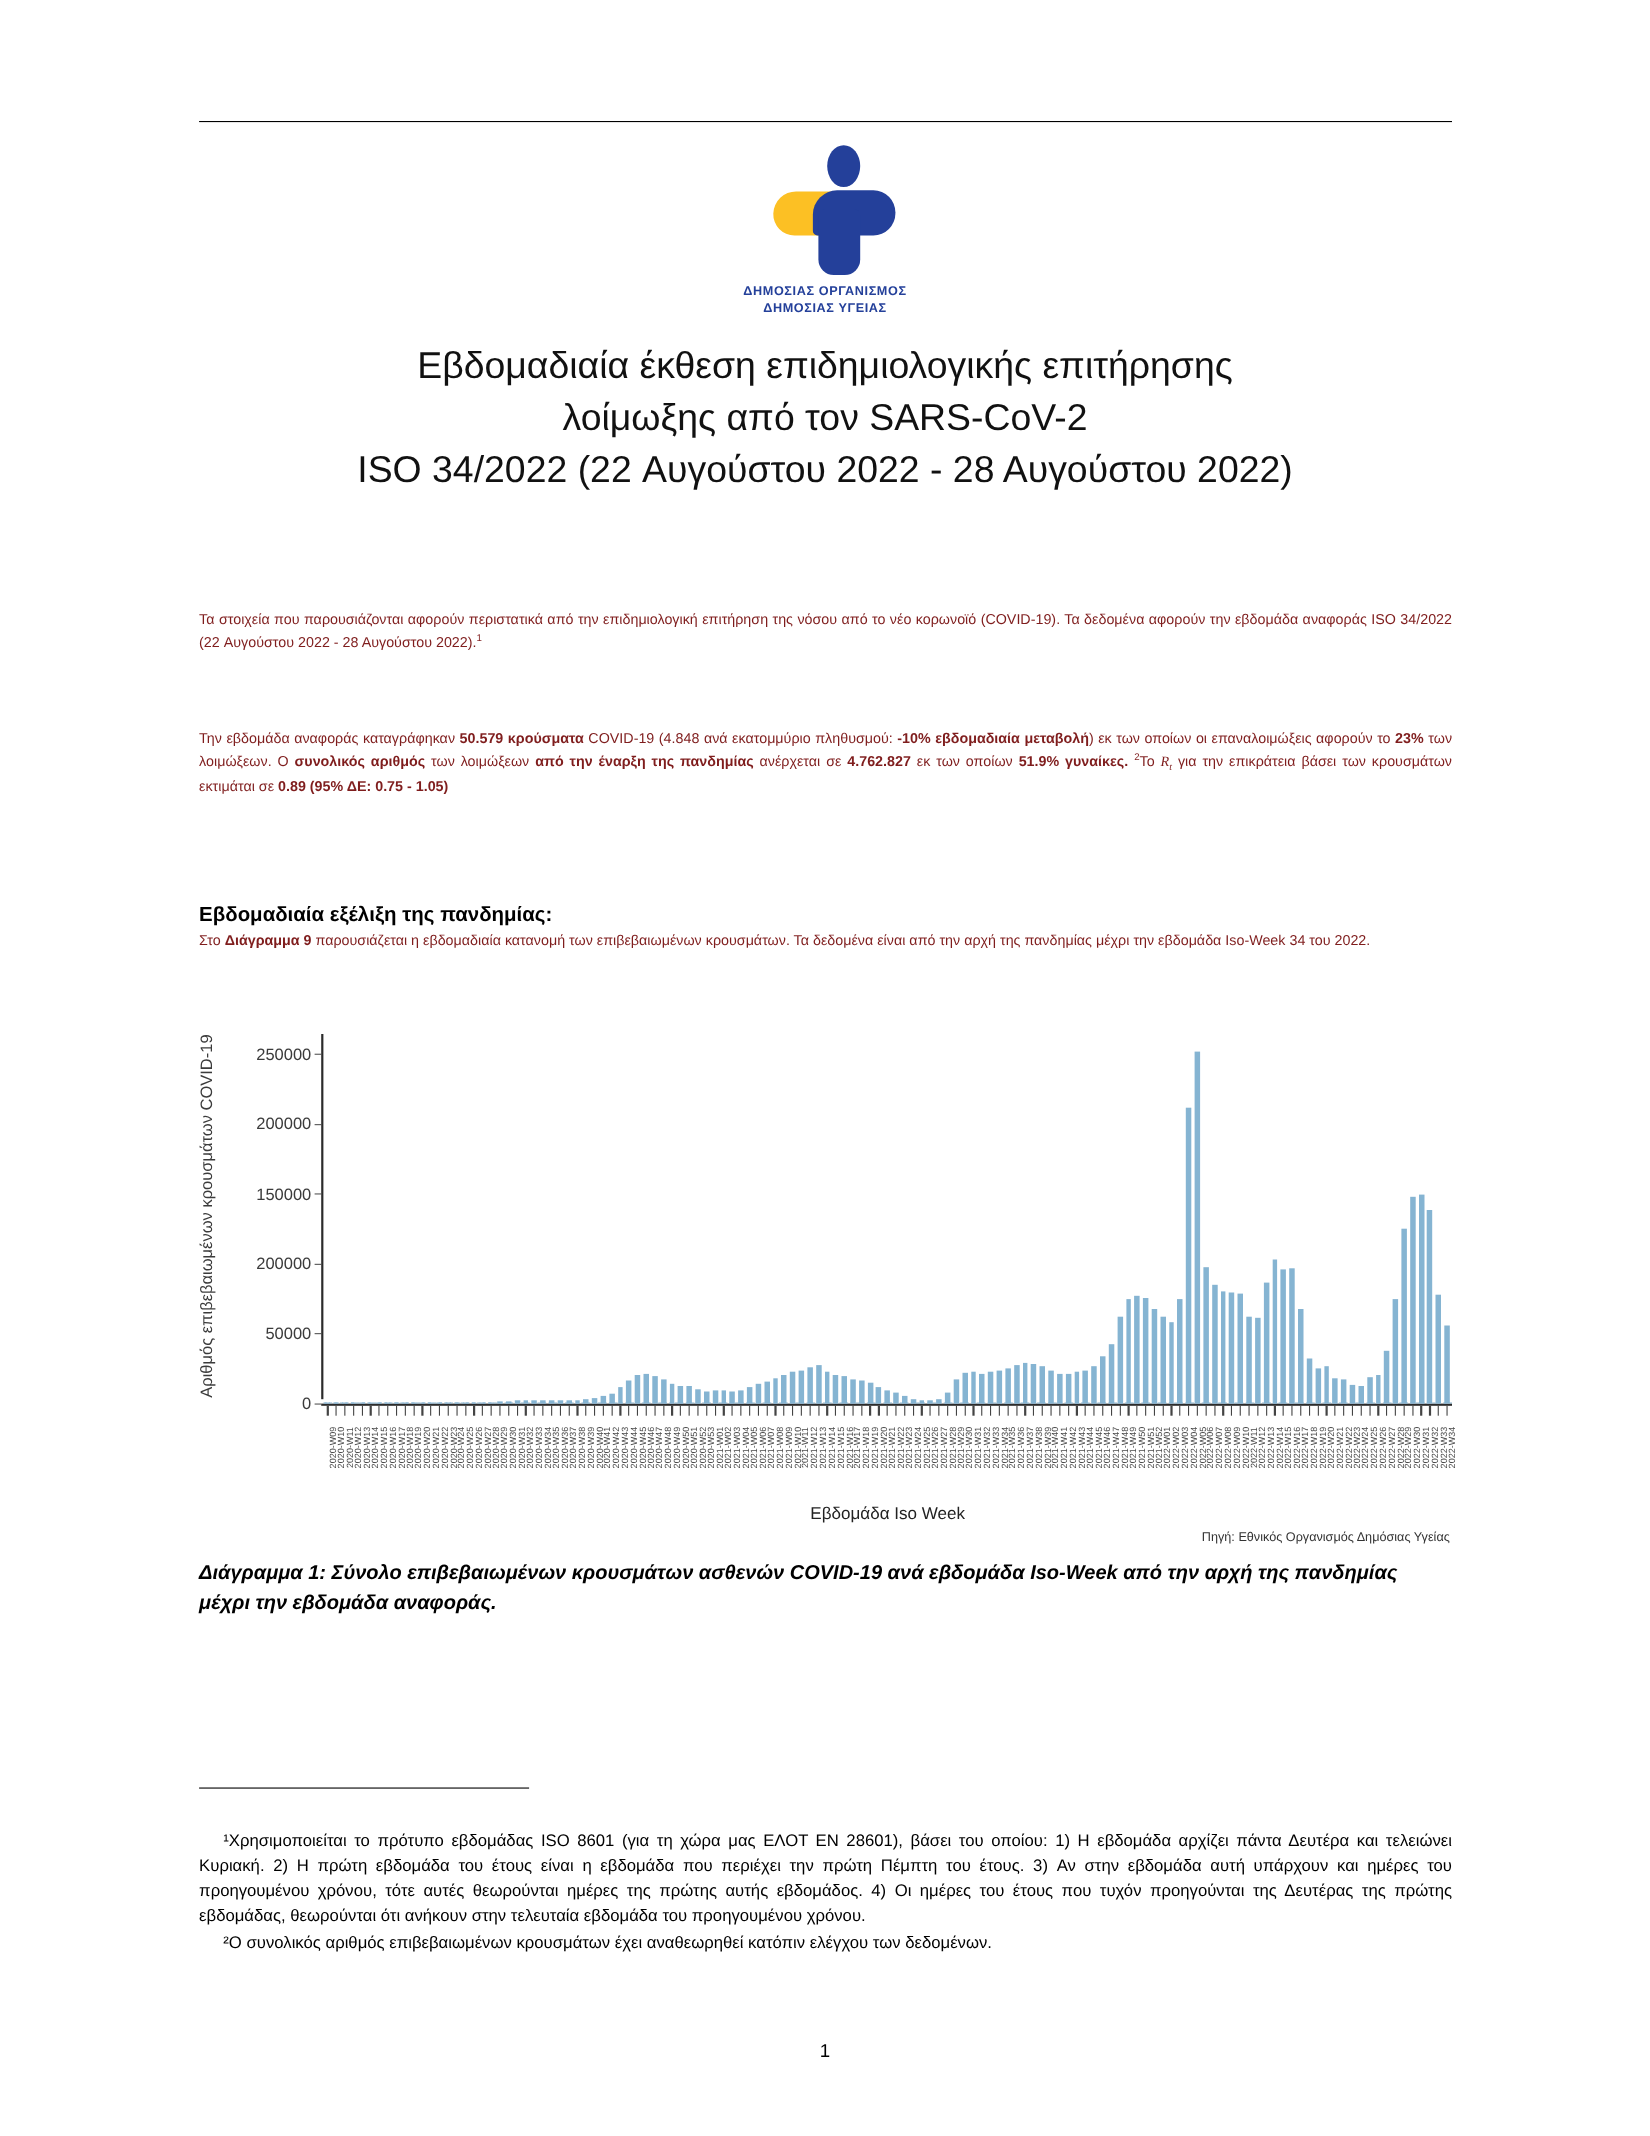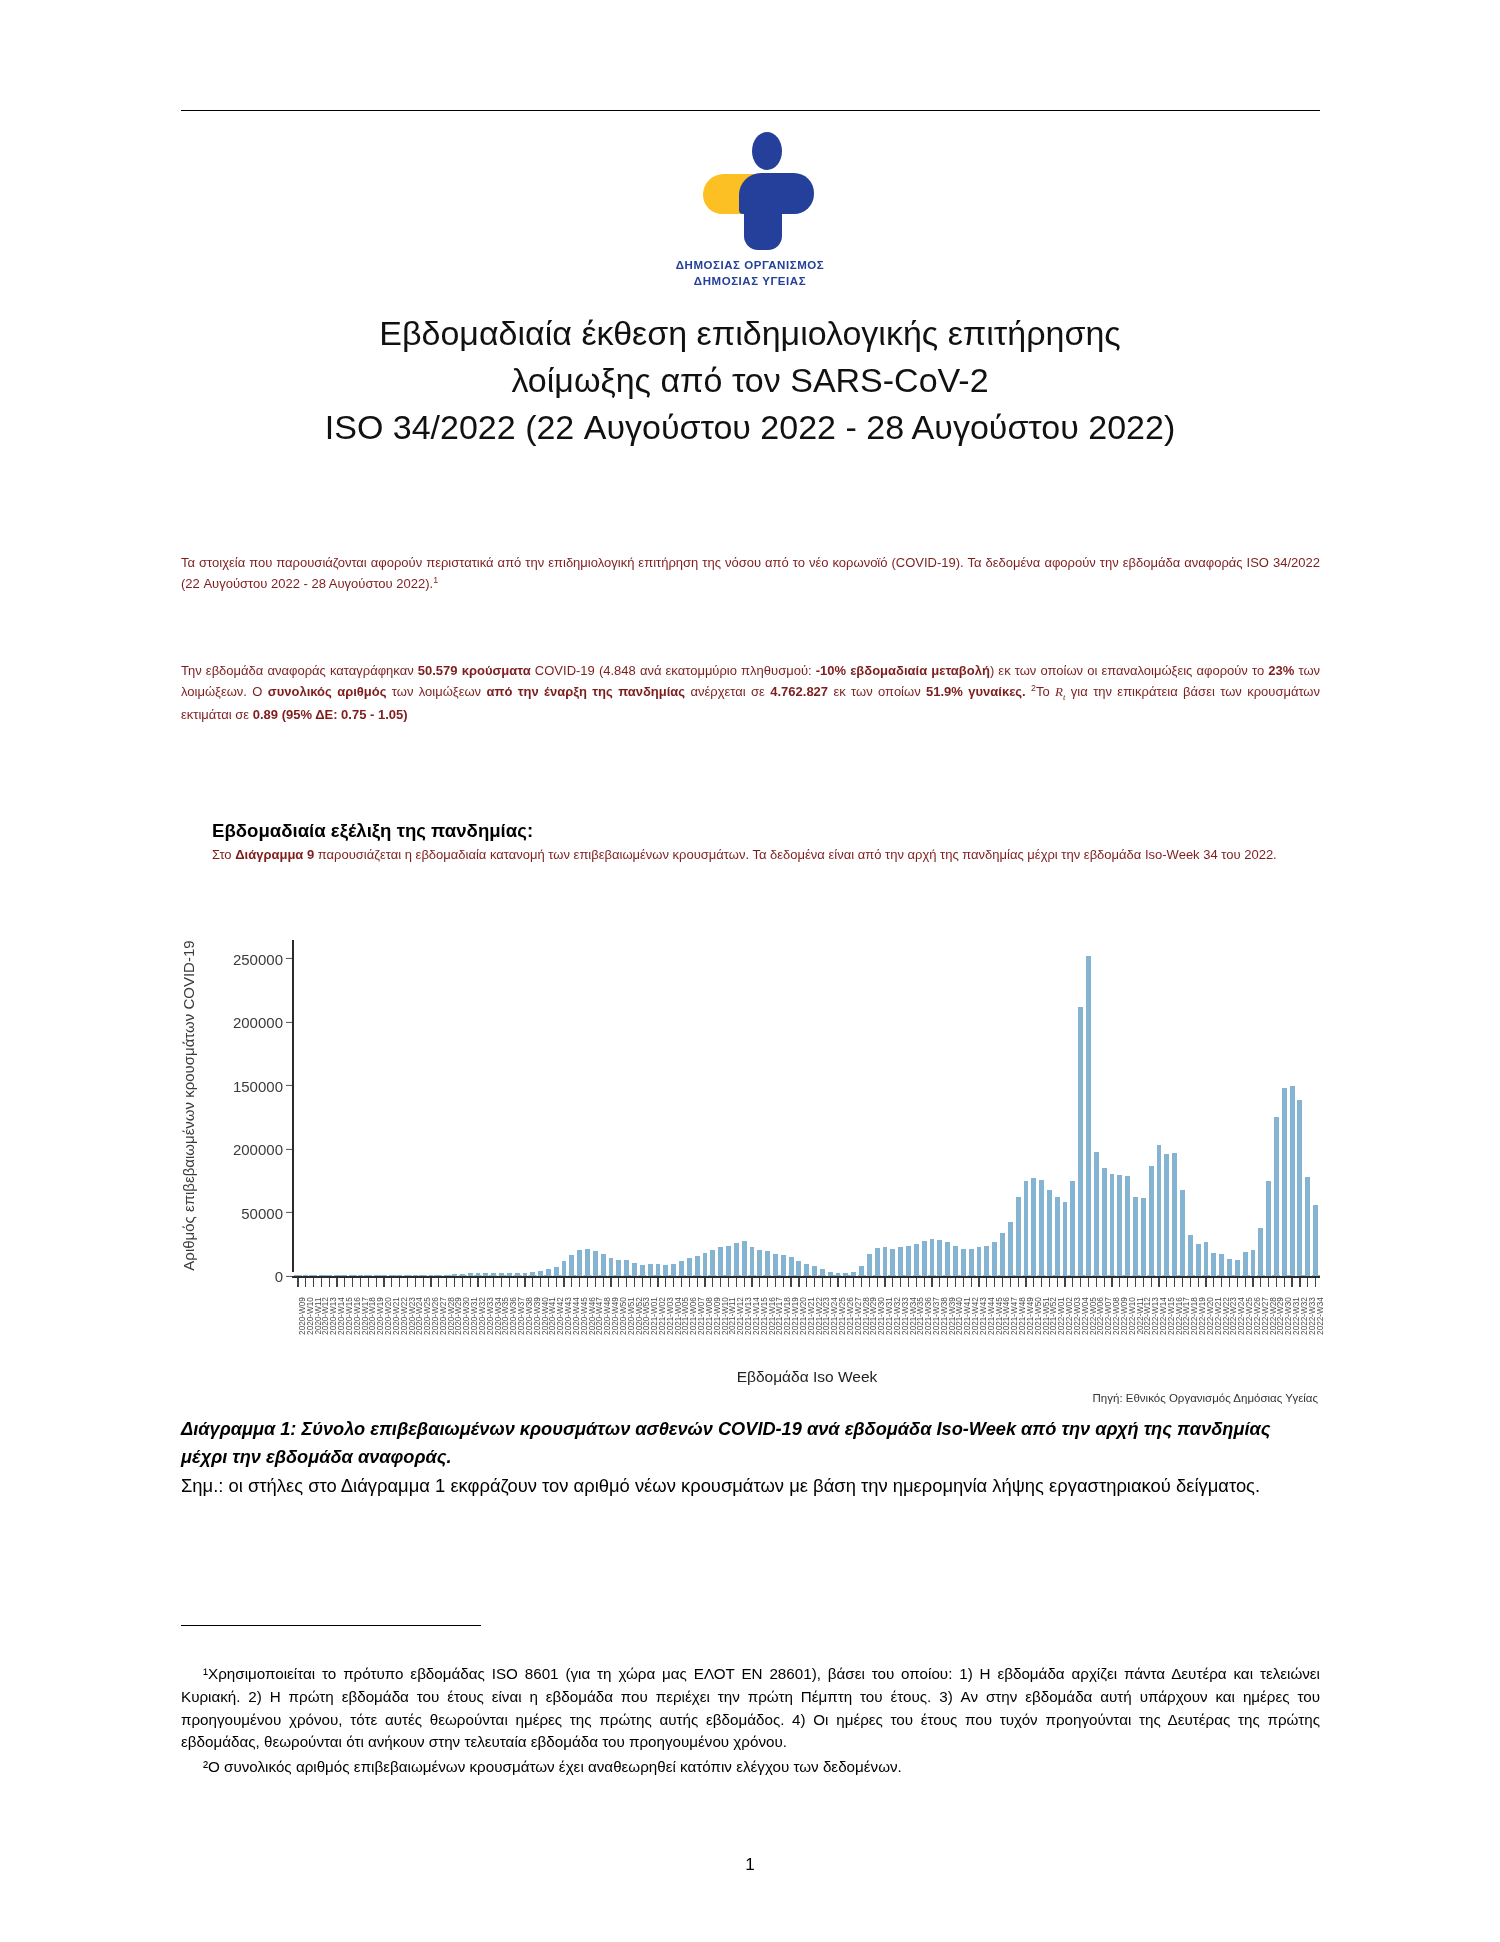--- a/index.html
+++ b/index.html
@@ -198,21 +198,21 @@
       <span>Τα στοιχεία που παρουσιάζονται αφορούν περιστατικά από την επιδημιολογική επιτήρηση της νόσου από το νέο κορωνοϊό (COVID-19). Τα δεδομένα αφορούν την εβδομάδα αναφοράς ISO 34/2022 (22 Αυγούστου 2022 - 28 Αυγούστου 2022).</span><sup>1</sup>
     </div>
   </div>
 
   <div class="body-col" id="p2" style="position:absolute;">
     <div class="para">
       <span>Την εβδομάδα αναφοράς καταγράφηκαν </span><b>50.579 κρούσματα</b><span> COVID-19 (4.848 ανά εκατομμύριο πληθυσμού: </span><b>-10% εβδομαδιαία μεταβολή</b><span>) εκ των οποίων οι επαναλοιμώξεις αφορούν το </span><b>23%</b><span> των λοιμώξεων.  Ο </span><b>συνολικός αριθμός</b><span> των λοιμώξεων </span><b>από την έναρξη της πανδημίας</b><span> ανέρχεται σε </span><b>4.762.827</b><span> εκ των οποίων </span><b>51.9% γυναίκες.</b> <sup>2</sup><span>Το </span><span class="mathvar"><span>R</span><sub>t</sub></span><span> για την επικράτεια βάσει των κρουσμάτων εκτιμάται σε </span><b>0.89 (95% ΔΕ: 0.75 - 1.05)</b>
     </div>
   </div>
 
-  <div class="body-col" id="sec-head" style="position:absolute;margin-left:31px;">
+  <div class="body-col" id="sec-head" style="position:absolute;">
     <div class="sec-title">Εβδομαδιαία εξέλιξη της πανδημίας:</div>
     <div class="para">
       <span>Στο </span><b>Διάγραμμα 9</b><span> παρουσιάζεται η εβδομαδιαία κατανομή των επιβεβαιωμένων κρουσμάτων.  Τα δεδομένα είναι από την αρχή της πανδημίας μέχρι την εβδομάδα Iso-Week 34 του 2022.</span>
     </div>
   </div>
 
   <div class="chart-wrap">
     <div class="chart-inner">
 
       <div class="y-axis-title">
@@ -1417,21 +1417,20 @@
           </div>
         </div>
 
       <div class="x-axis-title">Εβδομάδα Iso Week</div>
       <div class="chart-source">Πηγή: Εθνικός Οργανισμός Δημόσιας Υγείας</div>
     </div>
   </div>
 
   <div class="body-col" id="caption" style="position:absolute;">
     <div class="cap-bold">Διάγραμμα 1:  Σύνολο επιβεβαιωμένων κρουσμάτων ασθενών COVID-19 ανά εβδομάδα Iso-Week από την αρχή της πανδημίας μέχρι την εβδομάδα αναφοράς.</div>
-    <div class="cap-note">Σημ.:  οι στήλες στο Διάγραμμα 1 εκφράζουν τον αριθμό νέων κρουσμάτων με βάση την ημερομηνία λήψης εργαστηριακού δείγματος.</div>
   </div>
 
   <div class="fn-rule"></div>
   <div class="body-col" id="footnotes" style="position:absolute;">
     <div class="fn"><span class="fn-indent"></span><span>¹Χρησιμοποιείται το πρότυπο εβδομάδας ISO 8601 (για τη χώρα μας ΕΛΟΤ ΕΝ 28601), βάσει του οποίου: 1) Η εβδομάδα αρχίζει πάντα Δευτέρα και τελειώνει Κυριακή.  2) Η πρώτη εβδομάδα του έτους είναι η εβδομάδα που περιέχει την πρώτη Πέμπτη του έτους. 3) Αν στην εβδομάδα αυτή υπάρχουν και ημέρες του προηγουμένου χρόνου, τότε αυτές θεωρούνται ημέρες της πρώτης αυτής εβδομάδος.  4) Οι ημέρες του έτους που τυχόν προηγούνται της Δευτέρας της πρώτης εβδομάδας, θεωρούνται ότι ανήκουν στην τελευταία εβδομάδα του προηγουμένου χρόνου.</span></div>
     <div class="fn"><span class="fn-indent"></span><span>²Ο συνολικός αριθμός επιβεβαιωμένων κρουσμάτων έχει αναθεωρηθεί κατόπιν ελέγχου των δεδομένων.</span></div>
   </div>
 
   <div class="page-number">1</div>
 </div>

